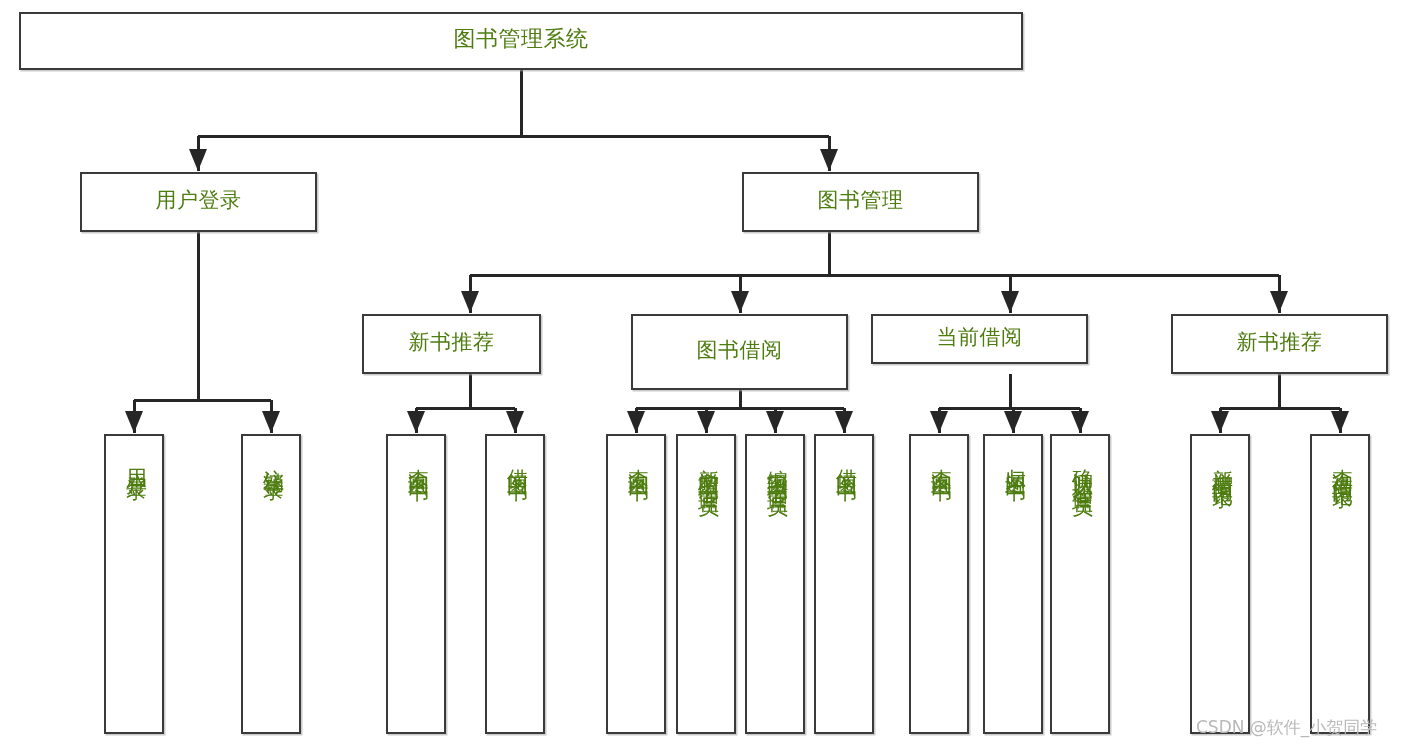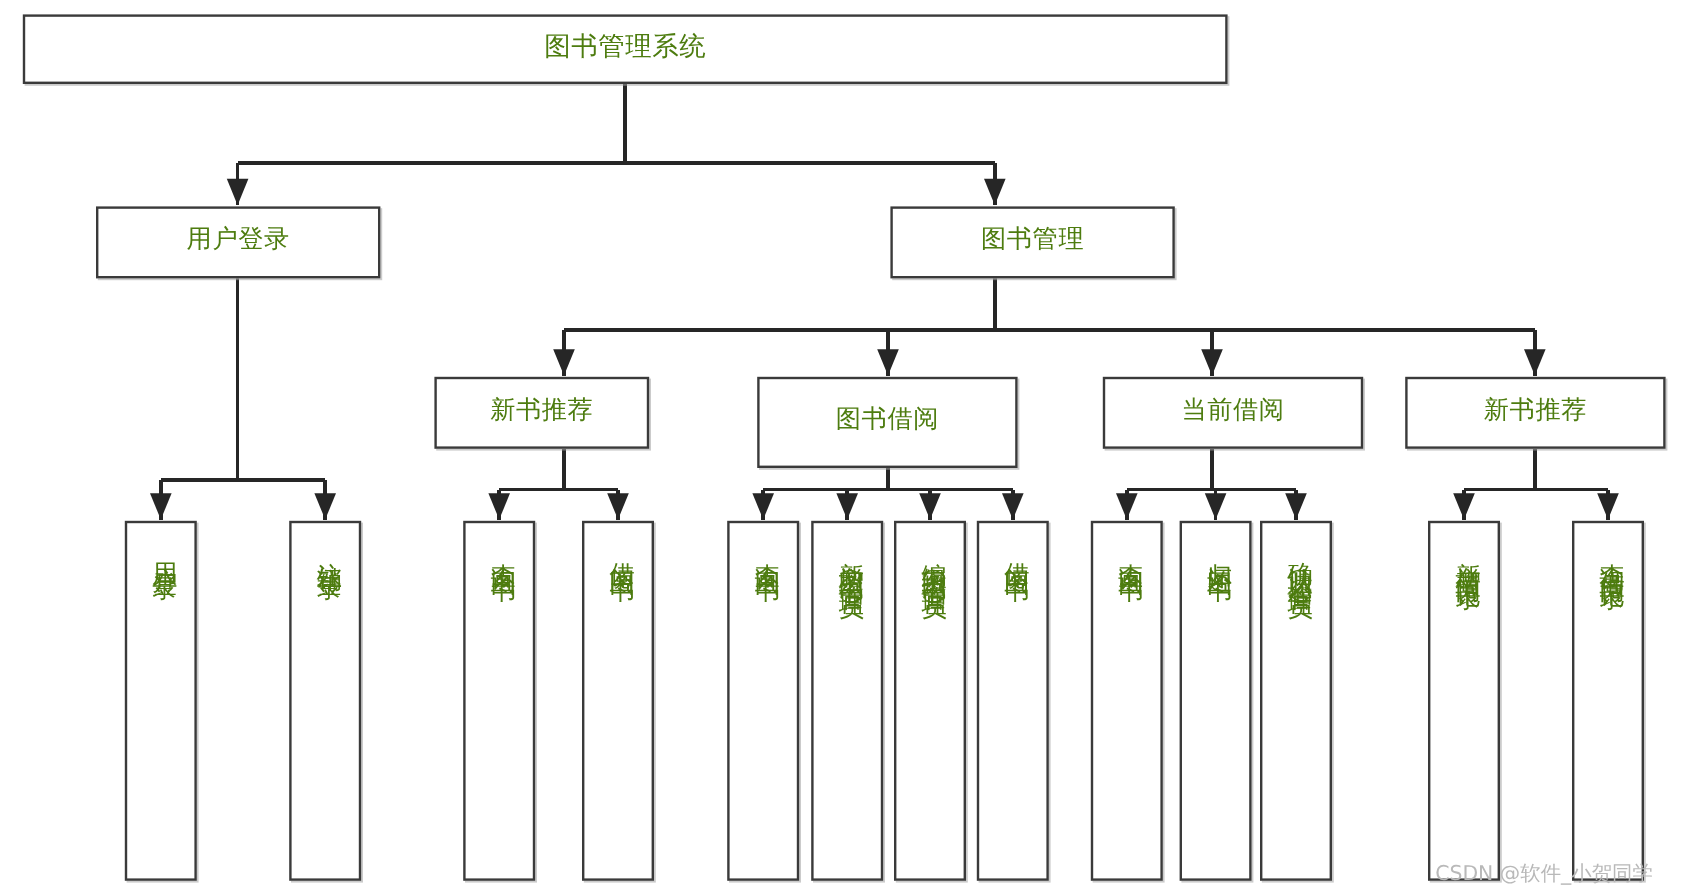--- a/index.html
+++ b/index.html
@@ -152,21 +152,21 @@
       </div>
       <div class="node-box horizontal" style="left: 711px; top: 172px; width: 237px; height: 60px; margin-left: 31px;">
         <span class="node-label">图书管理</span>
       </div>
       <div class="node-box horizontal" style="left: 362px; top: 314px; width: 179px; height: 60px;">
         <span class="node-label">新书推荐</span>
       </div>
       <div class="node-box horizontal" style="left: 631px; top: 314px; width: 217px; height: 76px;">
         <span class="node-label">图书借阅</span>
       </div>
-      <div class="node-box horizontal" style="left: 919px; top: 314px; width: 217px; height: 60px;">
+      <div class="node-box horizontal" style="left: 871px; top: 314px; width: 217px; height: 50px;">
         <span class="node-label">当前借阅</span>
       </div>
       <div class="node-box horizontal" style="left: 1171px; top: 314px; width: 217px; height: 60px;">
         <span class="node-label">新书推荐</span>
       </div>
       <div class="node-box vertical" style="left: 104px; top: 434px; width: 60px; height: 300px;">
         <span class="node-label">用户登录</span>
       </div>
       <div class="node-box vertical" style="left: 241px; top: 434px; width: 60px; height: 300px;">
         <span class="node-label">注销登录</span>

